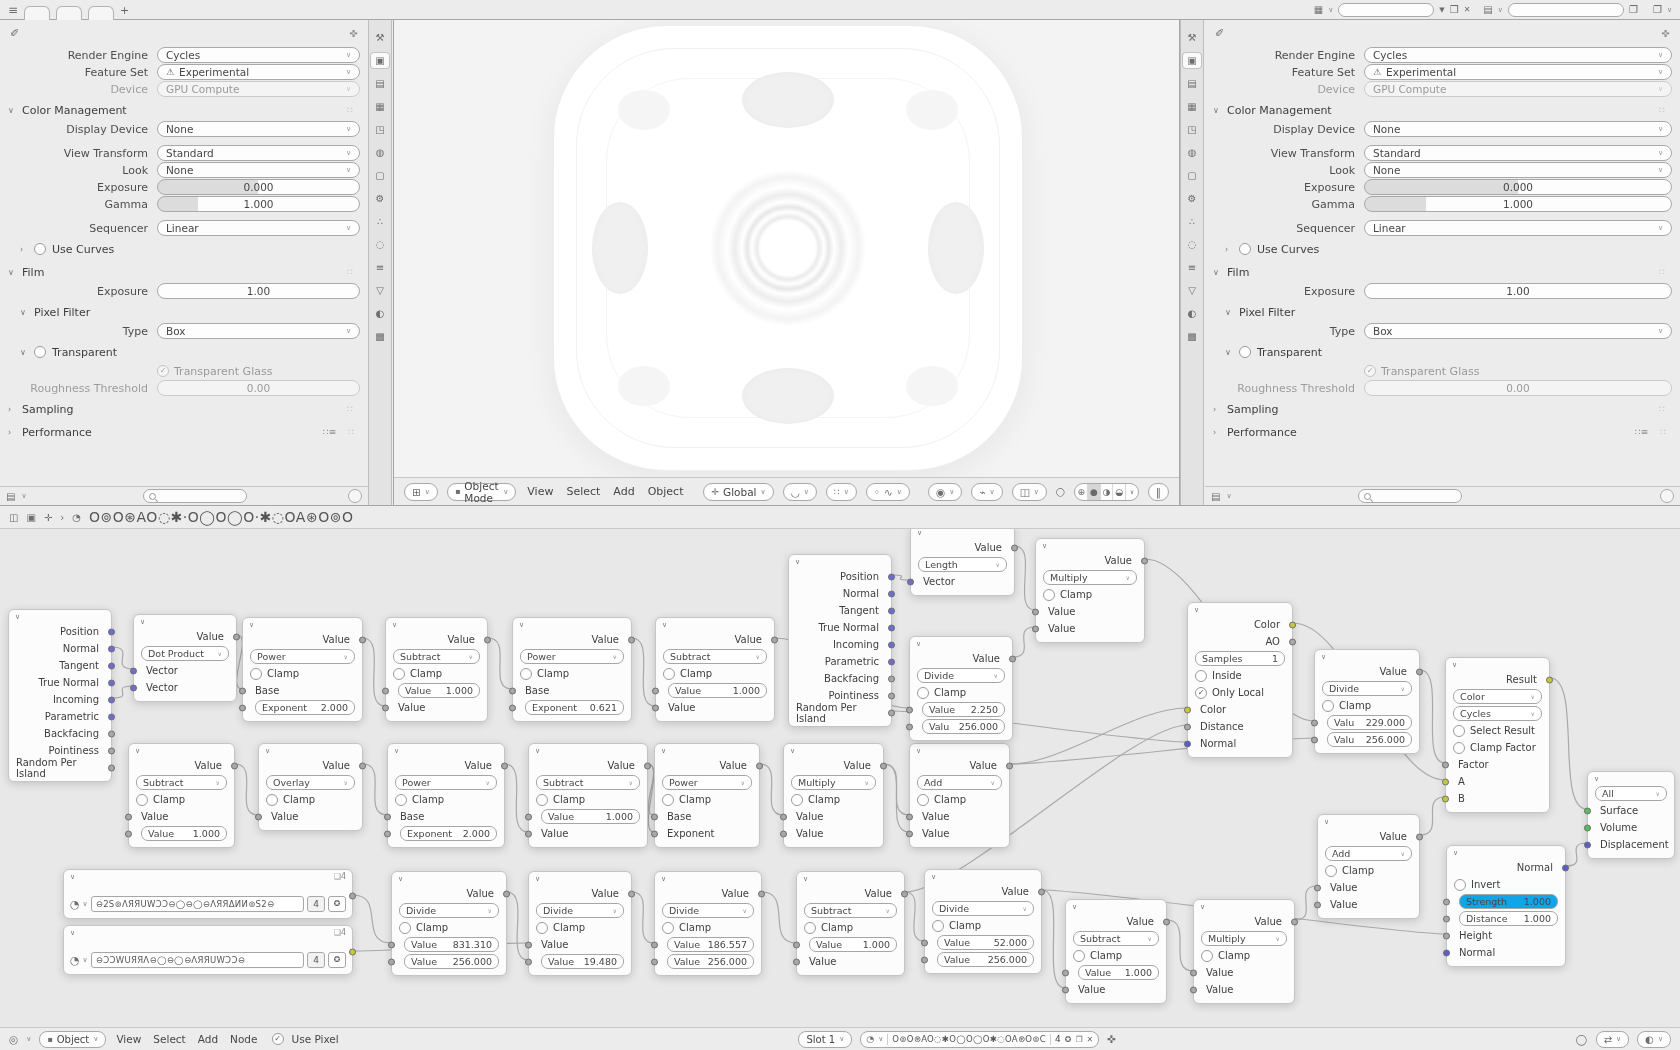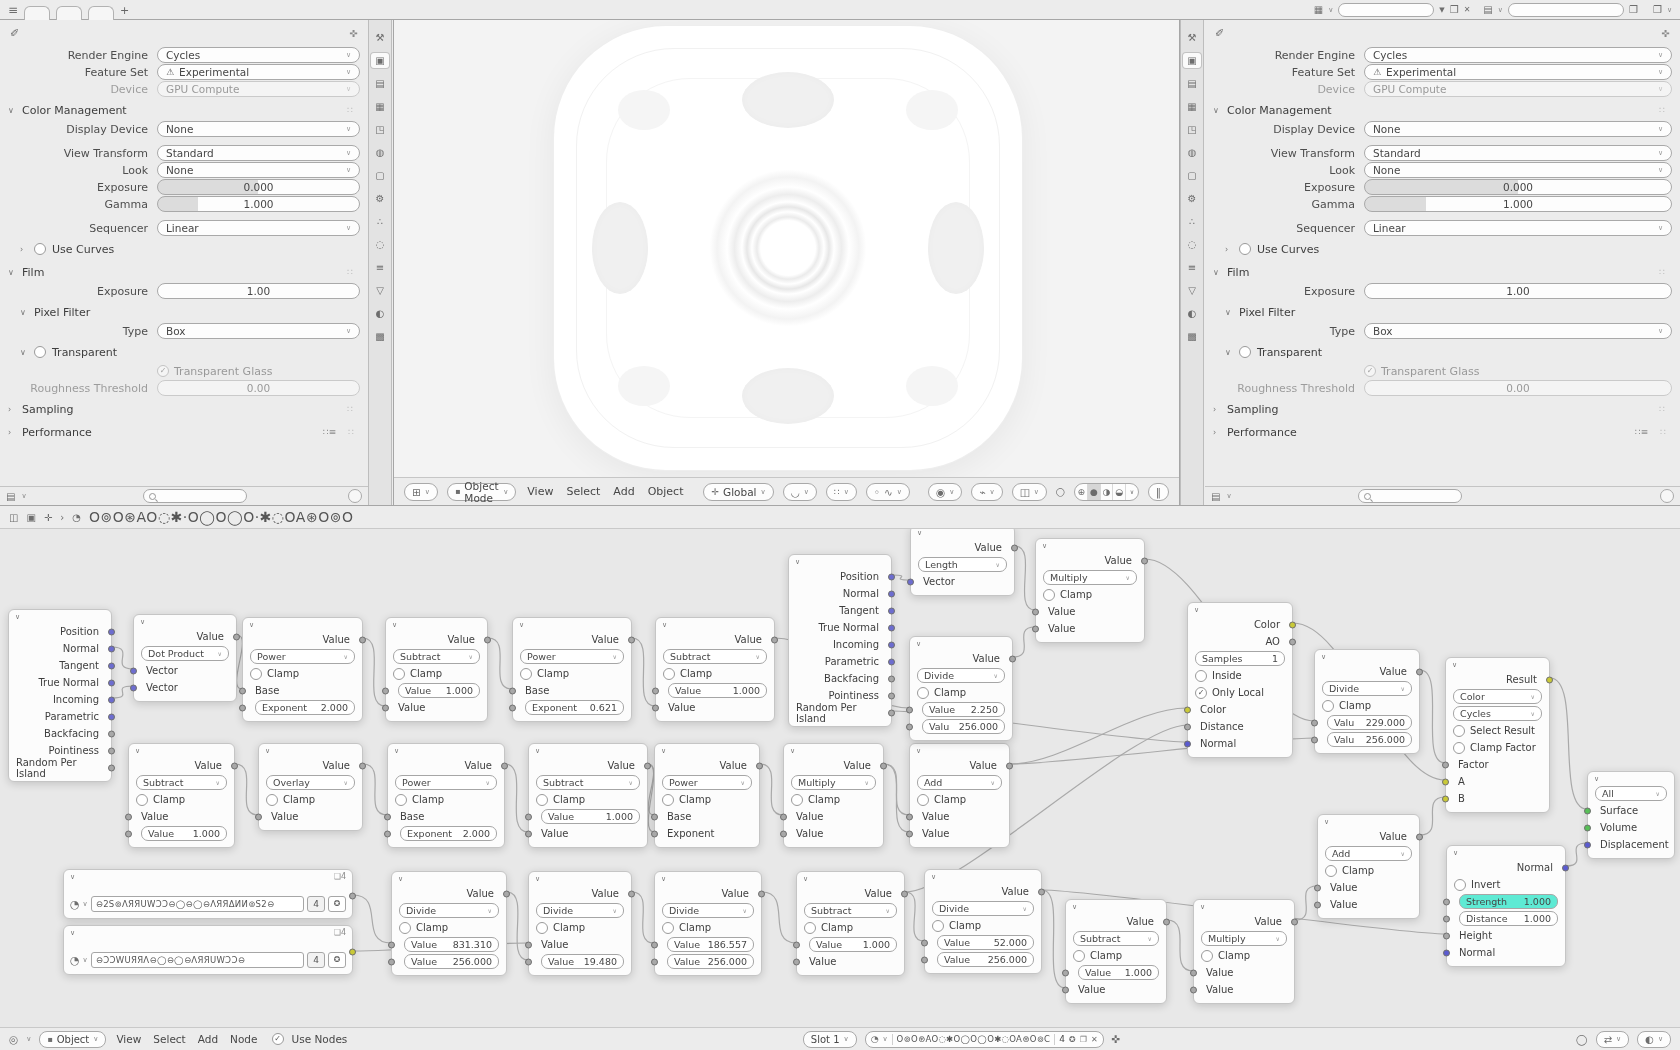--- a/index.html
+++ b/index.html
@@ -95,21 +95,21 @@
   .rout{justify-content:flex-end}
   .sock{position:absolute;width:7px;height:7px;border-radius:50%;border:1px solid #6f6f6f;top:50%;
         transform:translateY(-50%);box-sizing:border-box;z-index:3}
   .sock.right{right:-4px}.sock.left{left:-4px}
   .sg{background:#a8a8a8}.sp{background:#6d6dcf}.sy{background:#c9c937}.sgr{background:#57bf57}.sb{background:#5b5bd0}
   .rin .nlbl{margin-left:5px}
   .rout .nlbl{margin-right:5px}
   .npill{flex:1;height:13px;border:1px solid #a6a6a6;border-radius:7px;background:#fff;display:flex;
          align-items:center;padding:0 6px;font-size:9.5px;color:#474747;min-width:0;justify-content:space-between}
   .npill .chev{font-size:6px;color:#999}
-  .npill.fil{background:#5eead4}
+  .npill.fil{background:#0ea5e9}
   .rin .npill{margin-left:5px}
   .imgspacer{height:12px}
   .dbrow{height:18px;display:flex;align-items:center;gap:3px;padding:0 6px;position:relative}
   .dbfield{flex:1;height:14px;border:1px solid #a6a6a6;border-radius:3px;background:#fff;display:flex;
            align-items:center;padding:0 4px;gap:4px;min-width:0}
   .dbname{font-size:8.5px;color:#555;letter-spacing:.3px;white-space:nowrap;overflow:hidden}
   .dbcount{width:16px;height:14px;border:1px solid #a6a6a6;border-radius:3px;background:#f2f2f2;
            font-size:9px;text-align:center;line-height:14px;color:#555}
   .dbshield{width:16px;height:14px;border:1px solid #a6a6a6;border-radius:3px;background:#fff;
             font-size:8px;text-align:center;line-height:14px;color:#666}
@@ -1543,21 +1543,21 @@
     <div class="fpill">
         <span class="ic" style="font-size:8px">▪</span>
         <span>Object</span>
         <span class="chevs">∨</span>
       </div>
     <span class="menu">View</span>
     <span class="menu">Select</span>
     <span class="menu">Add</span>
     <span class="menu">Node</span>
     <span class="cbc" style="margin-left:4px">✓</span>
-    <span>Use Nodes</span>
+    <span>Use Pixel</span>
     <div style="flex:1"></div>
     <div class="fpill">
         <span>Slot 1</span>
         <span class="chevs">∨</span>
       </div>
     <div class="matpill">
       <span class="ic">◔</span>
         <span class="chevs">∨</span>
       <span class="mdiv"></span>
       <span class="matname">O⊚O⊛AO◌✱O◯O◯O✱◌OA⊛O⊚C</span>

